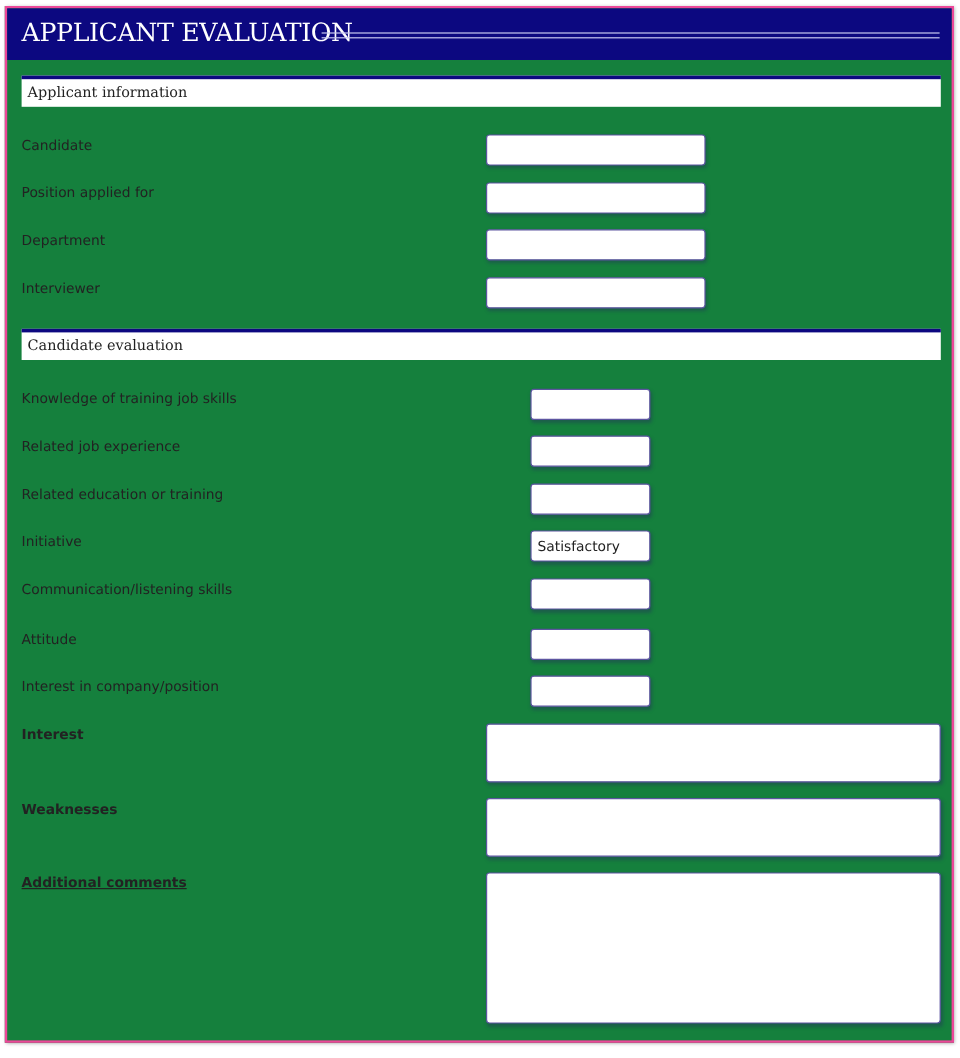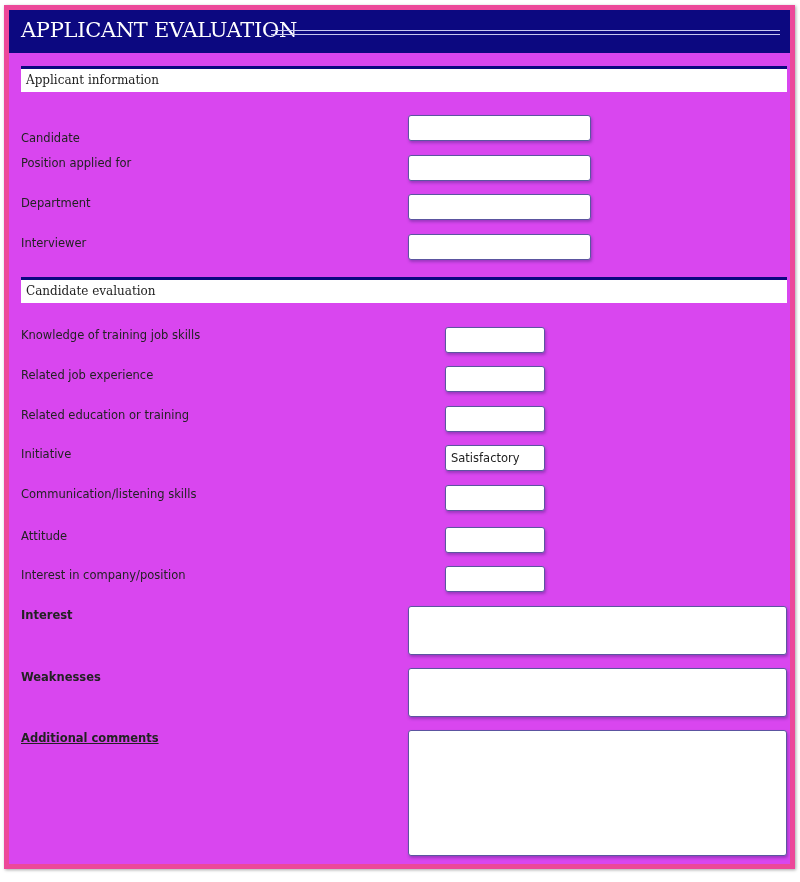--- a/index.html
+++ b/index.html
@@ -1,22 +1,22 @@
 <!DOCTYPE html>
 <html><head>
   <meta charset="utf-8">
   <style>
     * { box-sizing: border-box; margin: 0; padding: 0; }
     html, body { width: 800px; height: 882px; background: #ffffff; overflow: hidden; }
     body { font-family: "DejaVu Sans", sans-serif; color: #222; position: relative; }
 
     .panel {
       position: absolute; left: 4px; top: 5px; width: 791px; height: 864px;
-      background: #d946ef;
-      border: 5px solid #ec4899;
+      background: #15803d;
+      border: 2px solid #ec4899;
       box-shadow: 1px 1px 3px rgba(0,0,0,0.35);
     }
     .header {
       position: absolute; left: 0; top: 0; width: 100%; height: 43px;
       background: #0c0880;
     }
     .header-title {
       position: absolute; left: 12px; top: 8px;
       font-family: "DejaVu Serif", serif; font-size: 21px; color: #ffffff;
       letter-spacing: -0.3px; white-space: nowrap;
@@ -58,21 +58,21 @@
 
   <div class="header">
     <div class="header-title">APPLICANT EVALUATION</div>
     <div class="header-rule"></div>
   </div>
 
   <div class="section-bar" style="top:56px;text-align:right;">
     <span>Applicant information</span>
   </div>
 
-  <div class="label" style="top:107px;margin-top:14px;">Candidate</div>
+  <div class="label" style="top:107px;">Candidate</div>
   <input class="field wide" style="top: 105px;" value="">
 
   <div class="label" style="top:146px;">Position applied for</div>
   <input class="field wide" style="top: 145px;" value="">
 
   <div class="label" style="top:186px;">Department</div>
   <input class="field wide" style="top: 184px;" value="">
 
   <div class="label" style="top:226px;">Interviewer</div>
   <input class="field wide" style="top: 224px;" value="">

